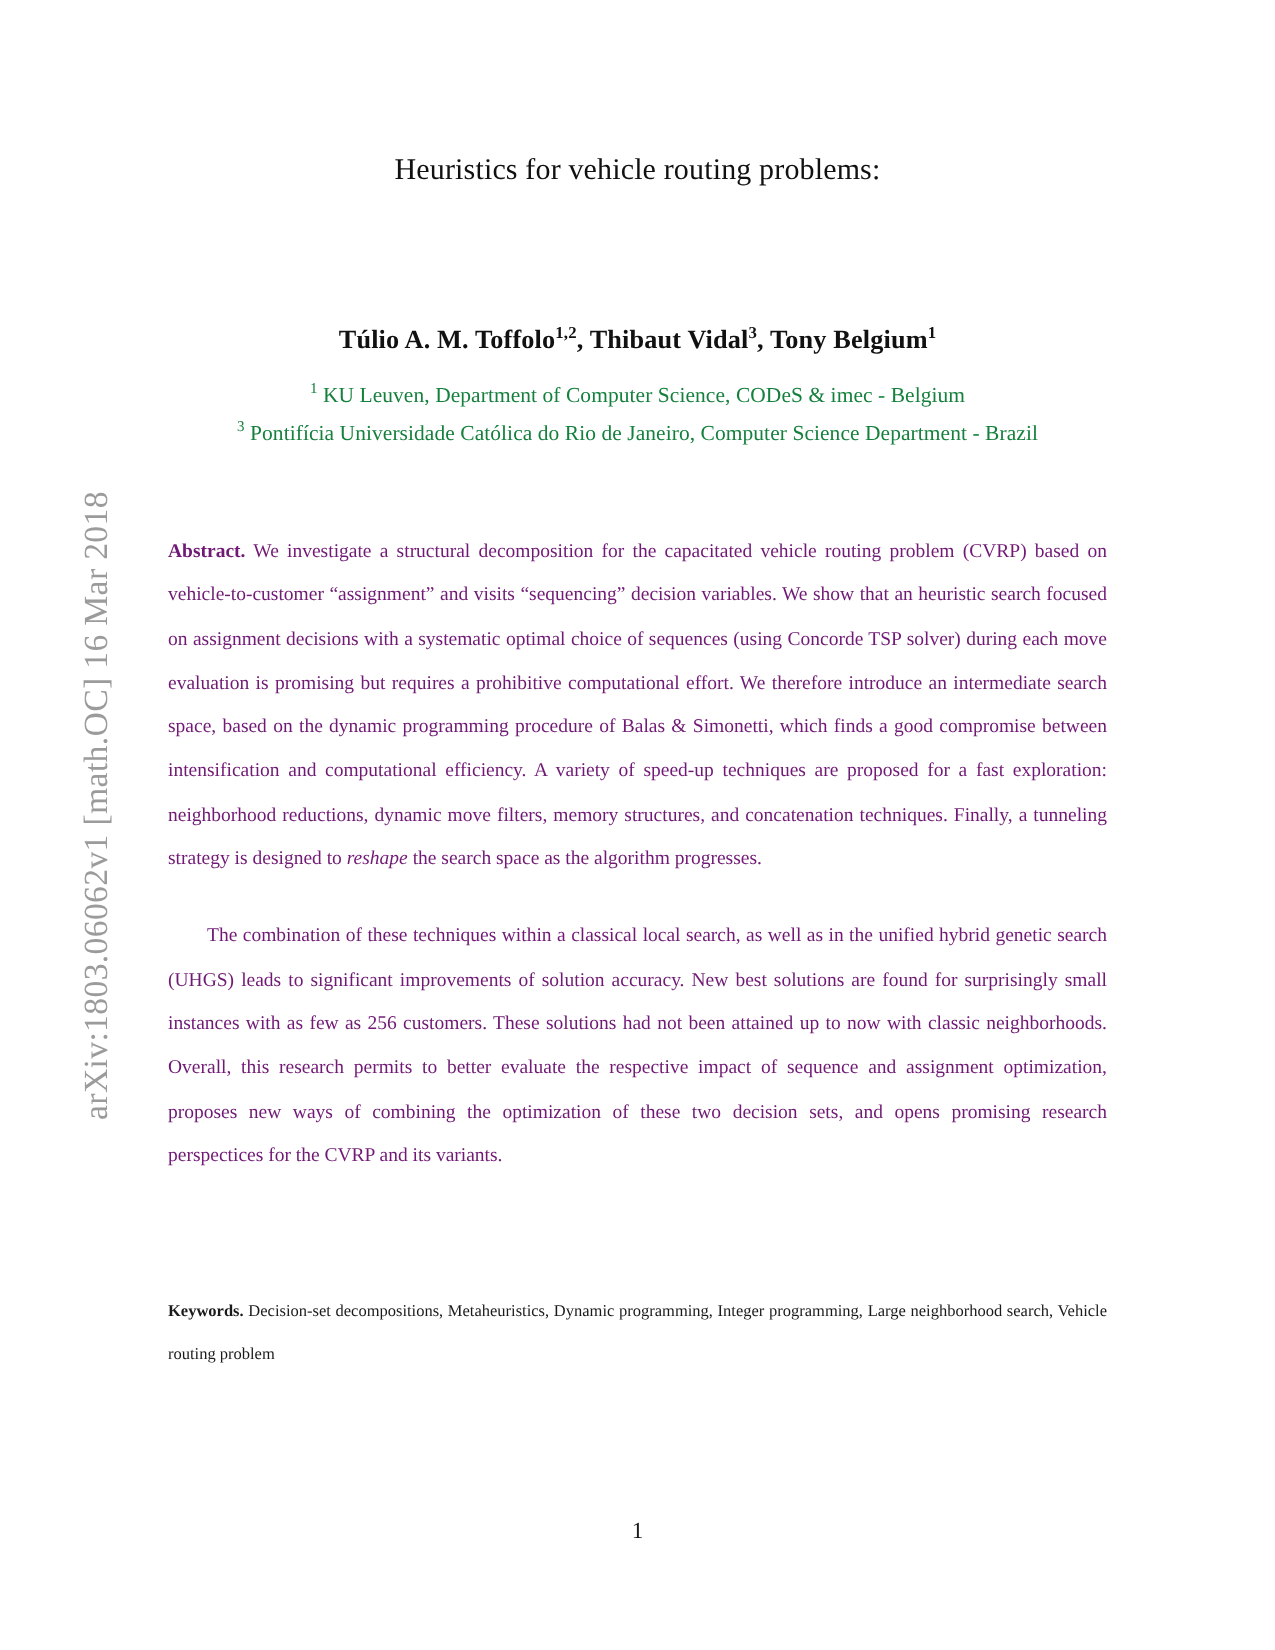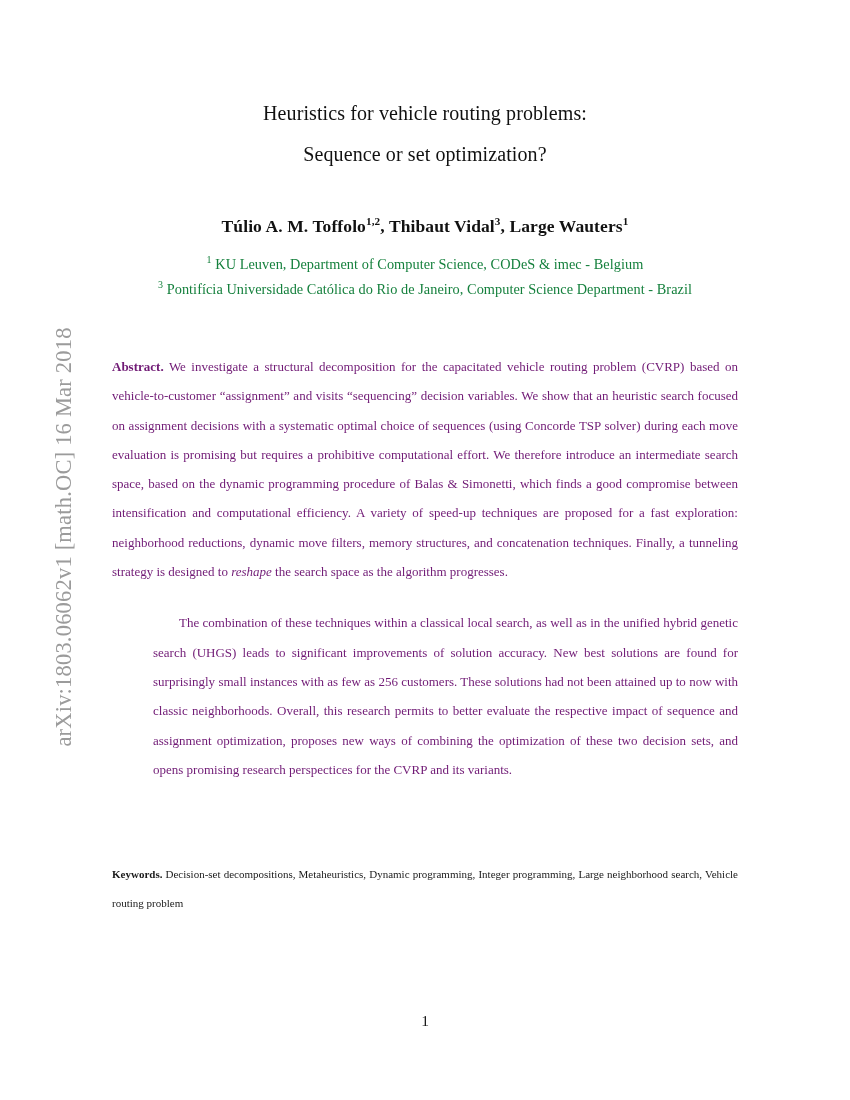--- a/index.html
+++ b/index.html
@@ -99,21 +99,20 @@
     line-height: 29.3px;
     text-align: justify;
     text-justify: inter-word;
     color: #701a75;
     margin: 0;
     hyphens: none;
   }
   .para.indented {
     text-indent: 26px;
     margin-top: 22px;
-    margin-left: 41px;
   }
   .lbl {
     font-weight: bold;
   }
   .ital {
     font-style: italic;
   }
 
   .keywords {
     position: absolute;
@@ -139,25 +138,24 @@
 </style>
 </head>
 <body>
 
 <div class="page">
 
   <div class="arxiv-stamp">arXiv:1803.06062v1  [math.OC]  16 Mar 2018</div>
 
   <div class="title-block">
     <div class="title-line">Heuristics for vehicle routing problems:</div>
-    <div class="title-line">Sequence or set optimization?</div>
   </div>
 
   <div class="authors">
-    <span>Túlio A. M. Toffolo</span><sup>1,2</sup><span>, </span><span>Thibaut Vidal</span><sup>3</sup><span>, </span><span>Large Wauters</span><sup>1</sup>
+    <span>Túlio A. M. Toffolo</span><sup>1,2</sup><span>, </span><span>Thibaut Vidal</span><sup>3</sup><span>, </span><span>Tony Belgium</span><sup>1</sup>
   </div>
 
   <div class="affiliations">
     <div class="affil"><sup>1</sup><span> KU Leuven, Department of Computer Science, CODeS &amp; imec - Belgium</span></div>
     <div class="affil"><sup>3</sup><span> Pontifícia Universidade Católica do Rio de Janeiro, Computer Science Department - Brazil</span></div>
   </div>
 
   <div class="body">
     <p class="para"><span class="lbl">Abstract.</span><span> We investigate a structural decomposition for the capacitated vehicle routing problem (CVRP) based on vehicle-to-customer “assignment” and visits “sequencing” decision variables. We show that an heuristic search focused on assignment decisions with a systematic optimal choice of sequences (using Concorde TSP solver) during each move evaluation is promising but requires a prohibitive computational effort. We therefore introduce an intermediate search space, based on the dynamic programming procedure of Balas &amp; Simonetti, which finds a good compromise between intensification and computational efficiency. A variety of speed-up techniques are proposed for a fast exploration: neighborhood reductions, dynamic move filters, memory structures, and concatenation techniques. Finally, a tunneling strategy is designed to </span><span class="ital">reshape</span><span> the search space as the algorithm progresses.</span></p>
     <p class="para indented">The combination of these techniques within a classical local search, as well as in the unified hybrid genetic search (UHGS) leads to significant improvements of solution accuracy. New best solutions are found for surprisingly small instances with as few as 256 customers. These solutions had not been attained up to now with classic neighborhoods. Overall, this research permits to better evaluate the respective impact of sequence and assignment optimization, proposes new ways of combining the optimization of these two decision sets, and opens promising research perspectices for the CVRP and its variants.</p>

